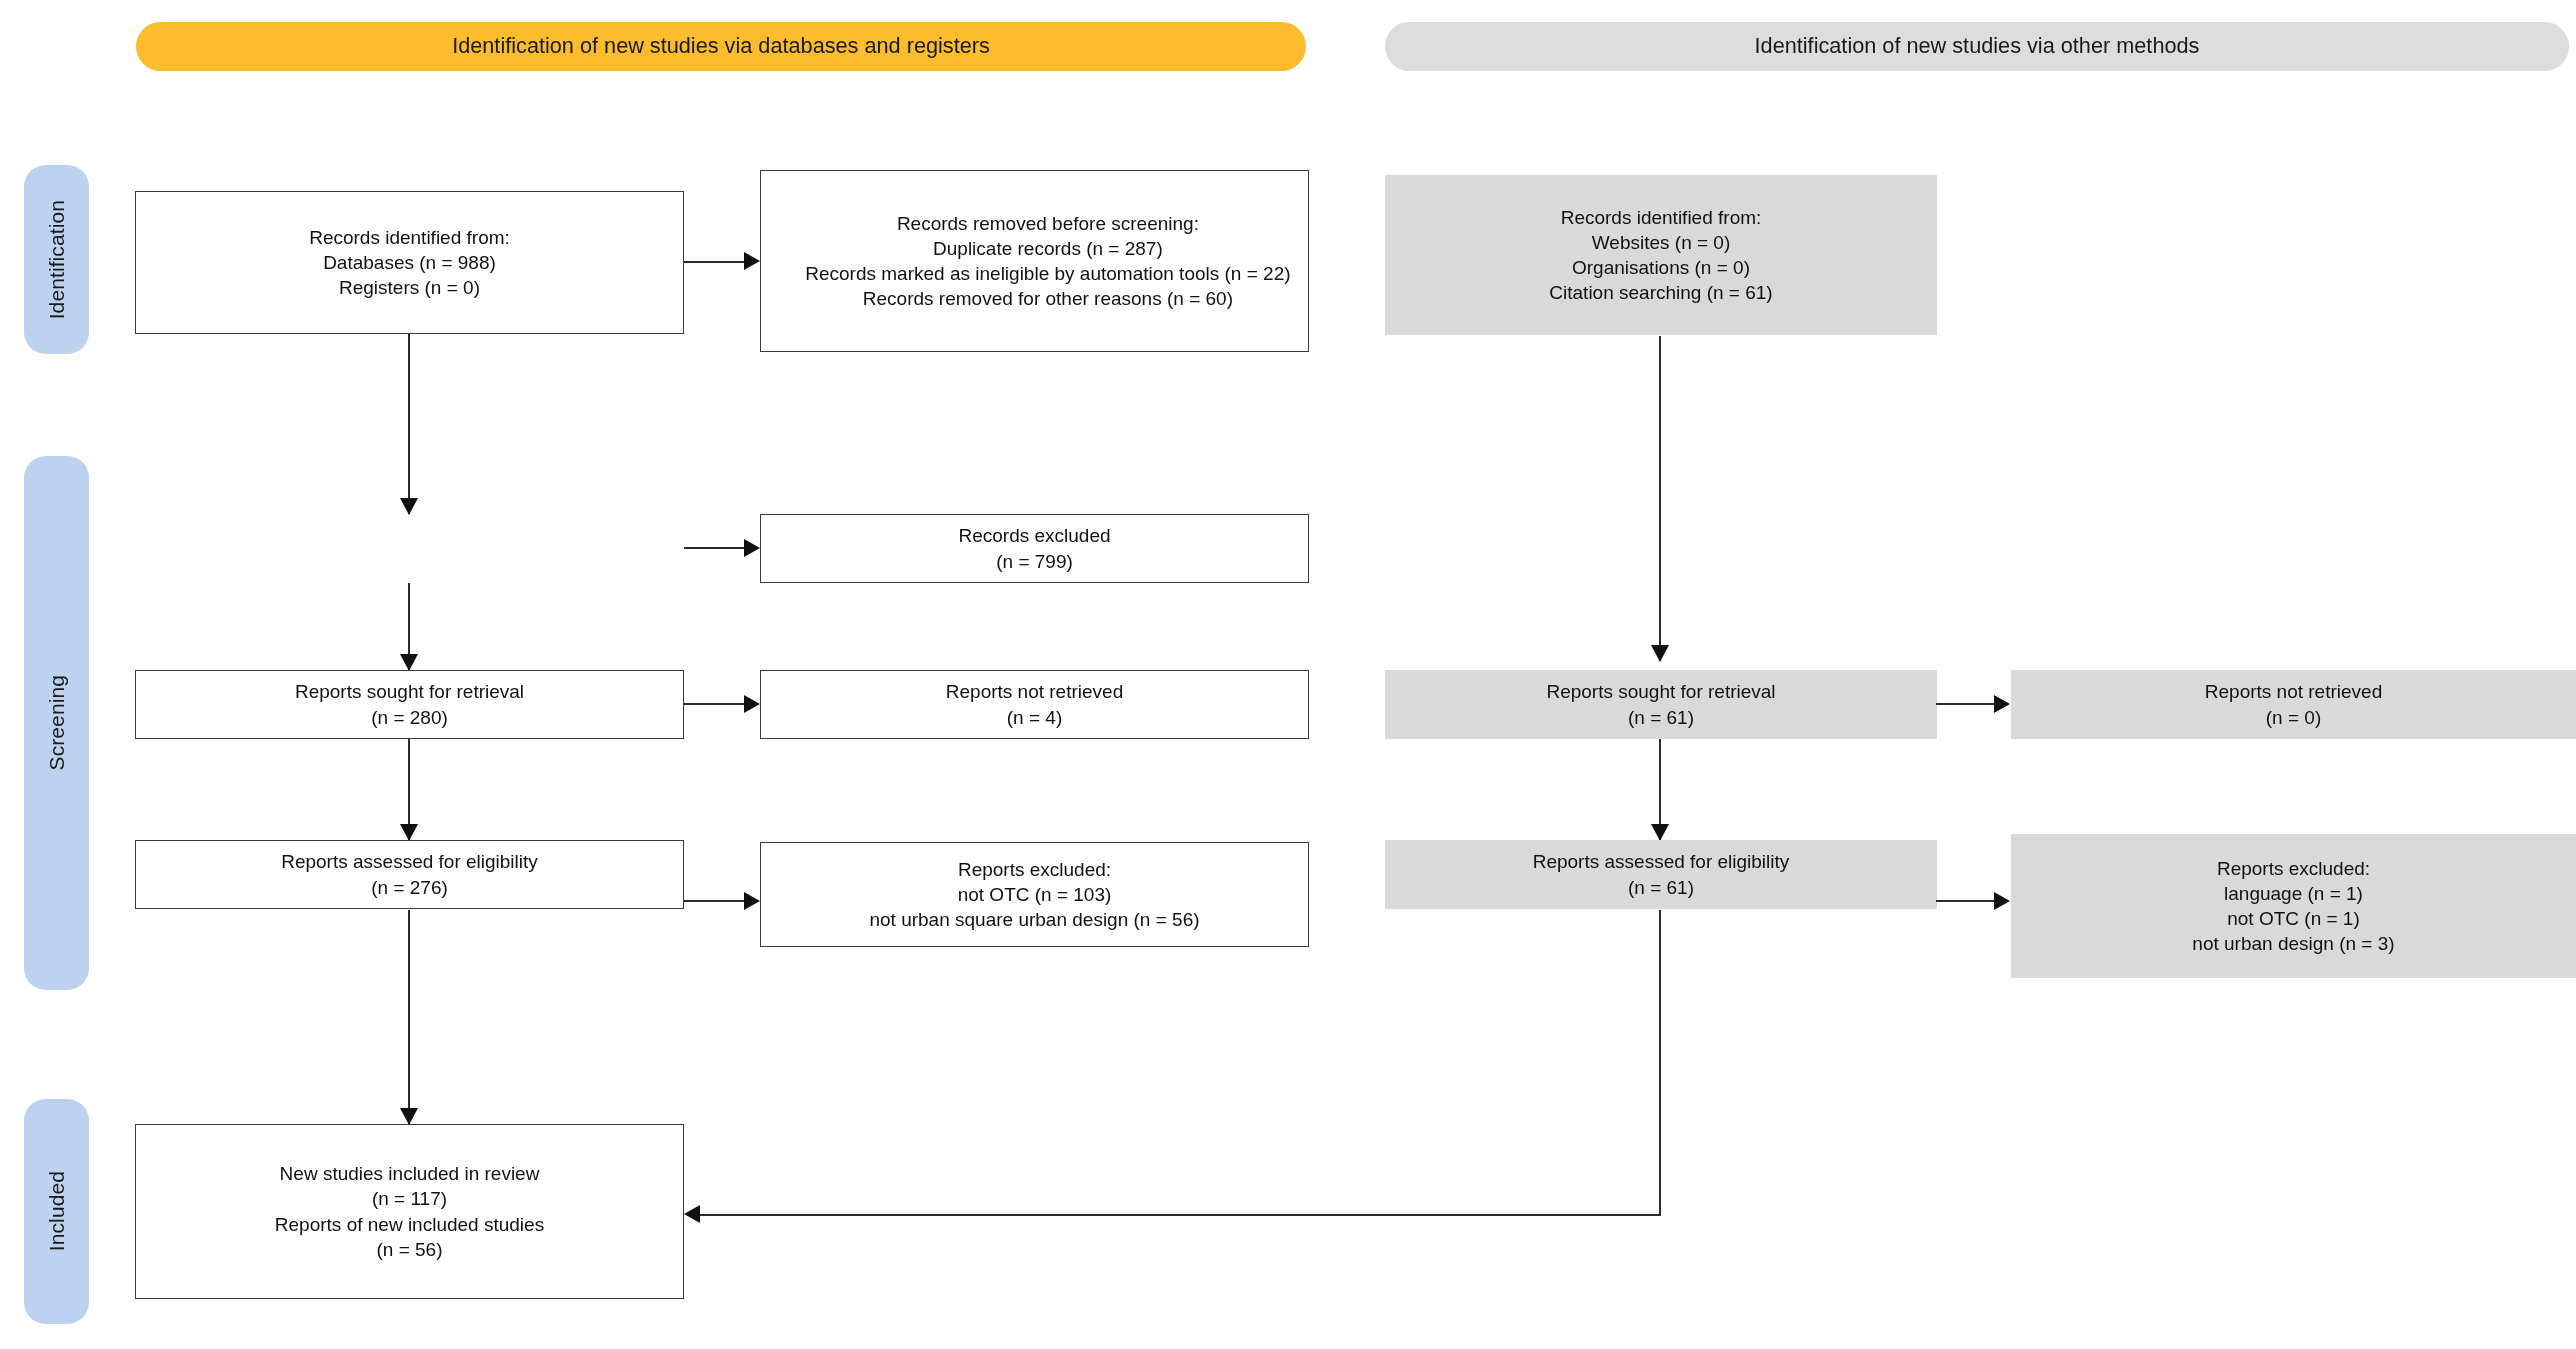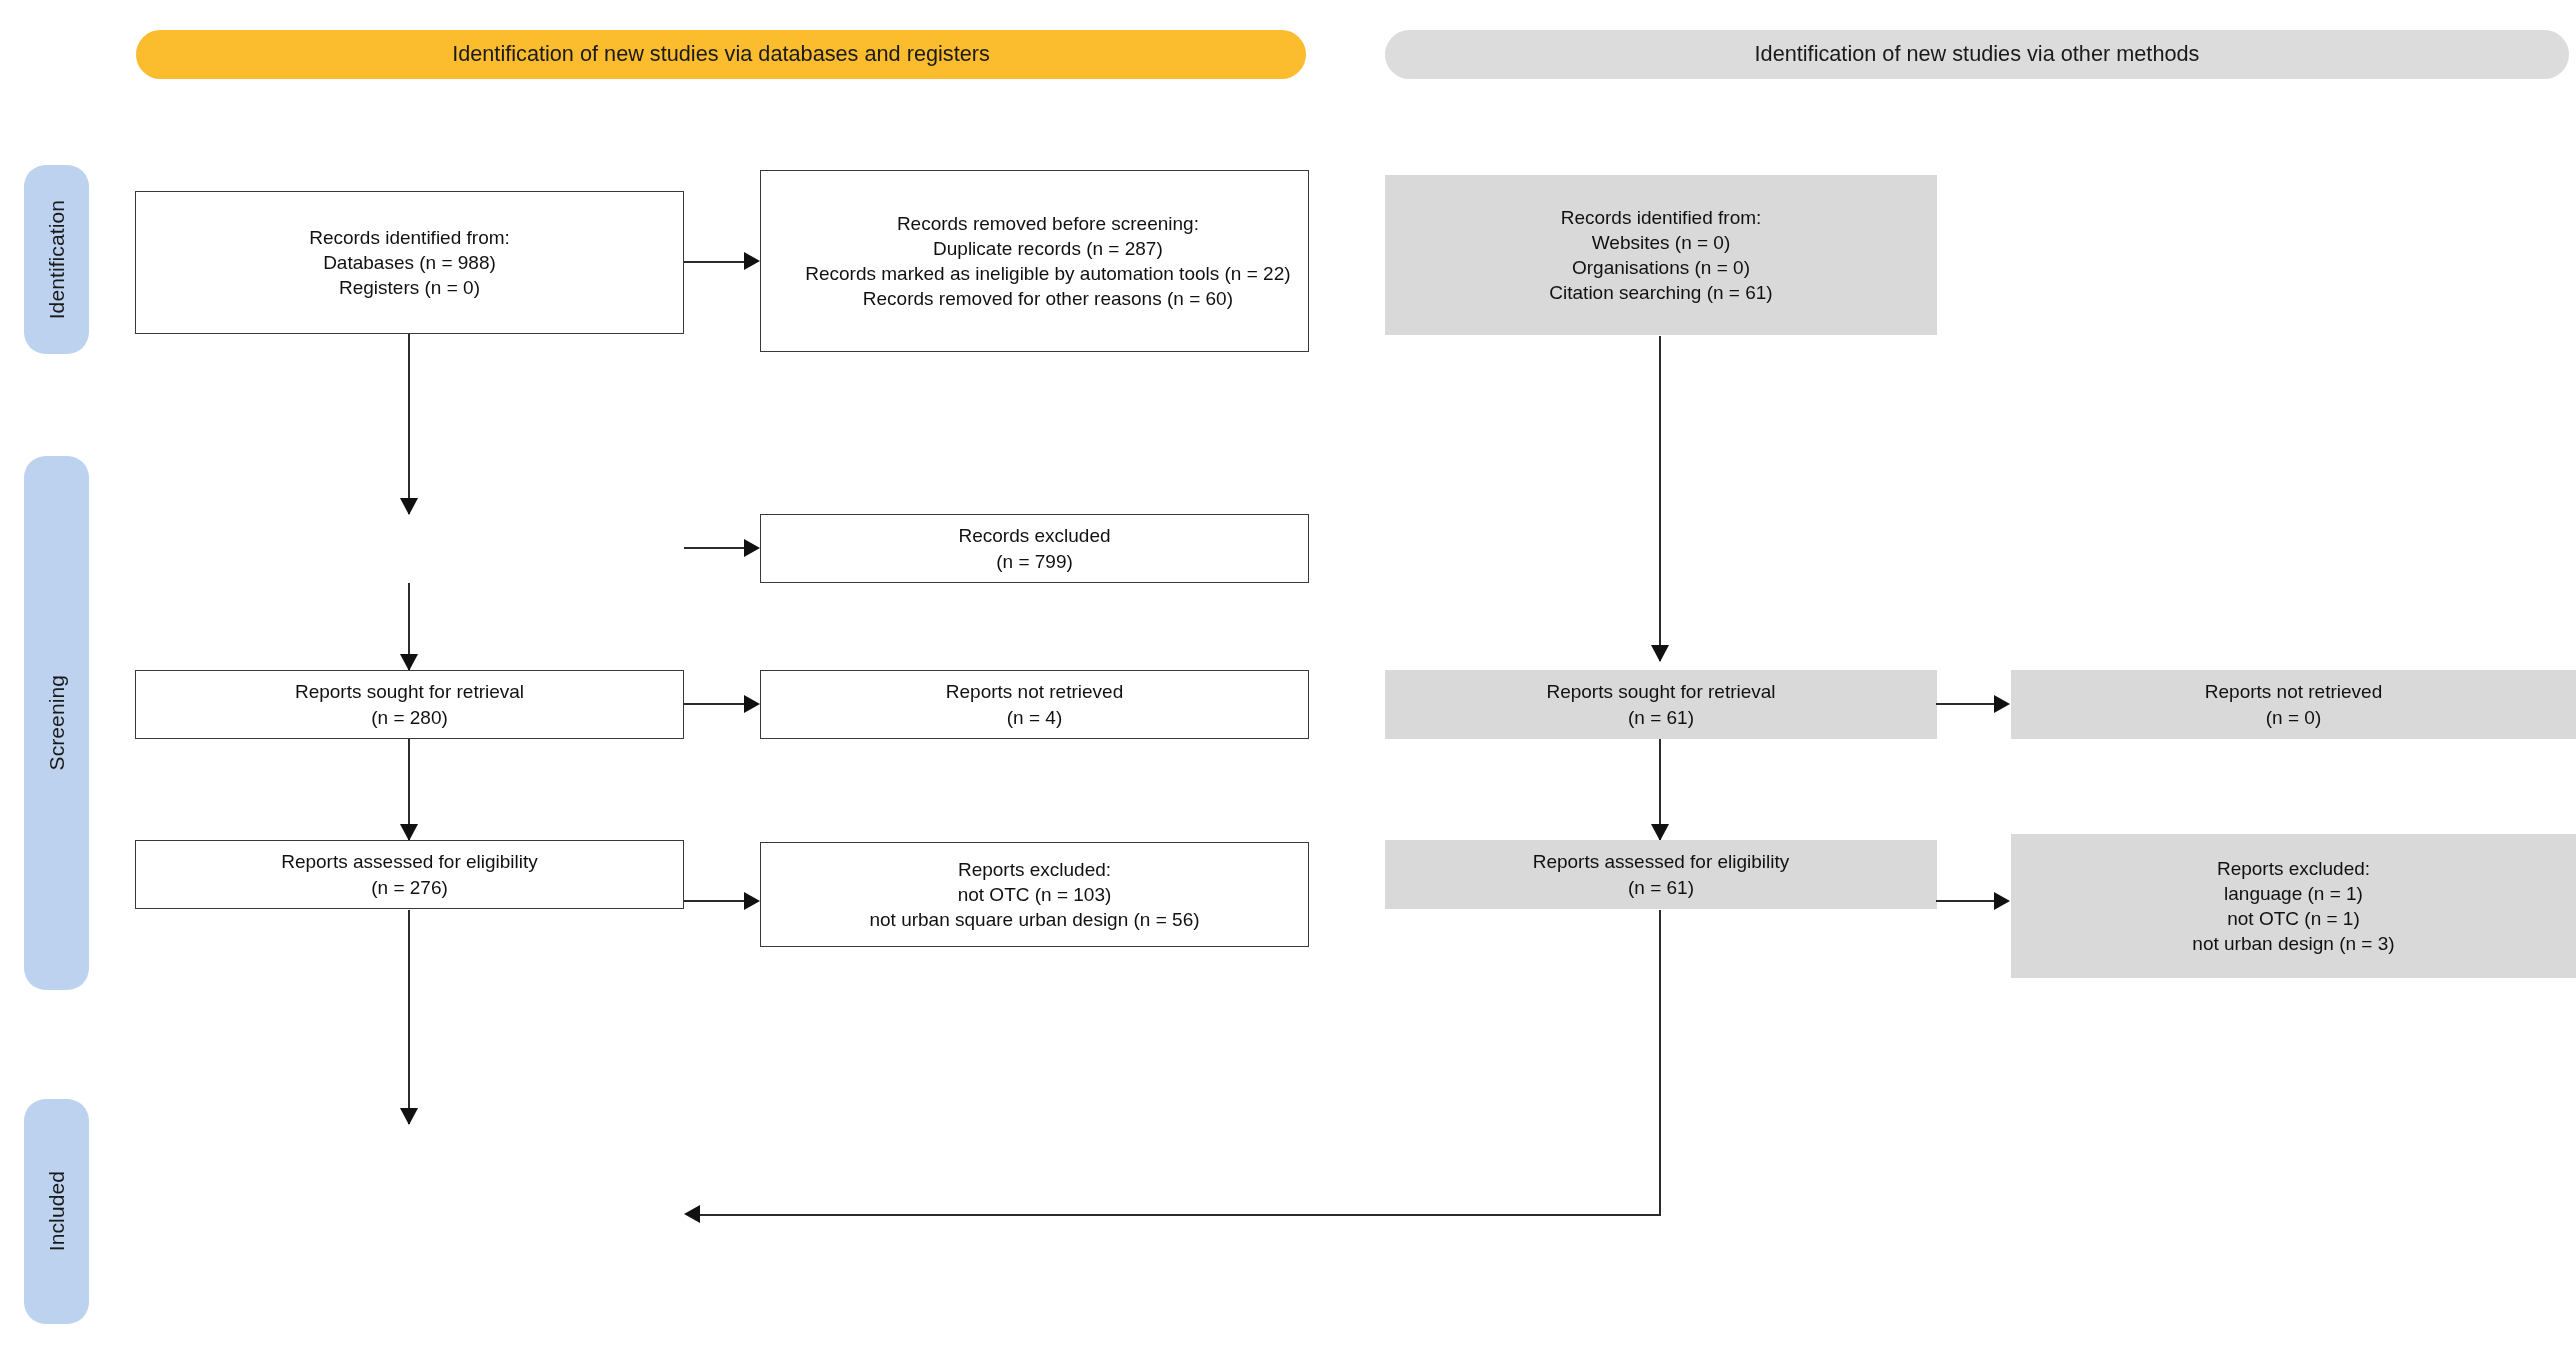--- a/index.html
+++ b/index.html
@@ -25,21 +25,20 @@
     display: flex;
     align-items: center;
     justify-content: center;
     border-radius: 24.5px;
     font-size: 21.7px;
     color: #1a1a1a;
     text-align: center;
     line-height: 1.2;
     padding: 0 13px;
     box-sizing: border-box;
-    margin-top: 8px;
   }
   .banner-left  { background: #fbbc2e; }
   .banner-right { background: #dcdcdc; }
 
   
   .stage-tab {
     position: absolute;
     background: #bdd2ee;
     border-radius: 21.7px;
     display: flex;
@@ -172,20 +171,24 @@
   <div class="box box-white box-lines" style="left:760px; top:842px; width:549px; height:105px;">Reports excluded:
 not OTC (n = 103)
 not urban square urban design (n = 56)</div>
 
   <div class="line-h" style="left:684px; top:900px; width:62px;"></div>
   <div class="arrow-r" style="left:744px; top:892px;"></div>
 
   <div class="line-v" style="left:408px; top:910px; height:214px;"></div>
   <div class="arrow-d" style="left:400px; top:1108px;"></div>
 
+  <div class="box box-white box-lines" style="left:135px; top:1124px; width:549px; height:175px;">New studies included in review
+(n = 117)
+Reports of new included studies
+(n = 56)</div>
 
   <div class="box box-grey box-lines" style="left:1385px; top:175px; width:552px; height:160px;">Records identified from:
 Websites (n = 0)
 Organisations (n = 0)
 Citation searching (n = 61)</div>
 
   <div class="line-v" style="left:1659px; top:336px; height:325px;"></div>
   <div class="arrow-d" style="left:1651px; top:645px;"></div>
 
   <div class="box box-grey box-lines" style="left:1385px; top:670px; width:552px; height:69px;">Reports sought for retrieval

